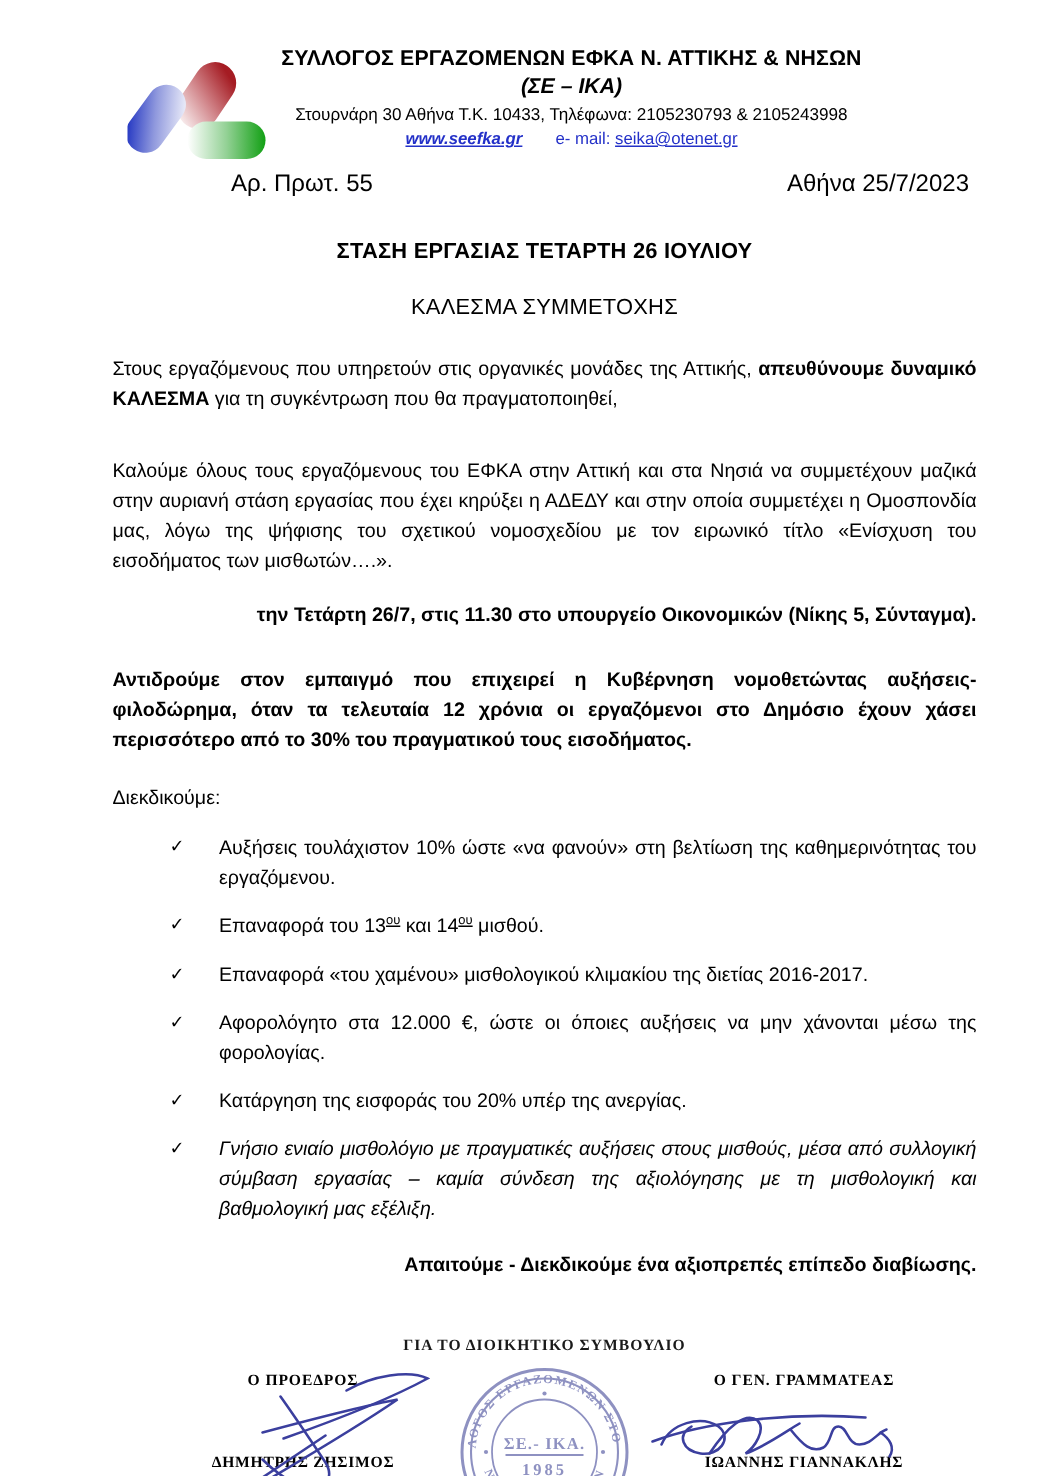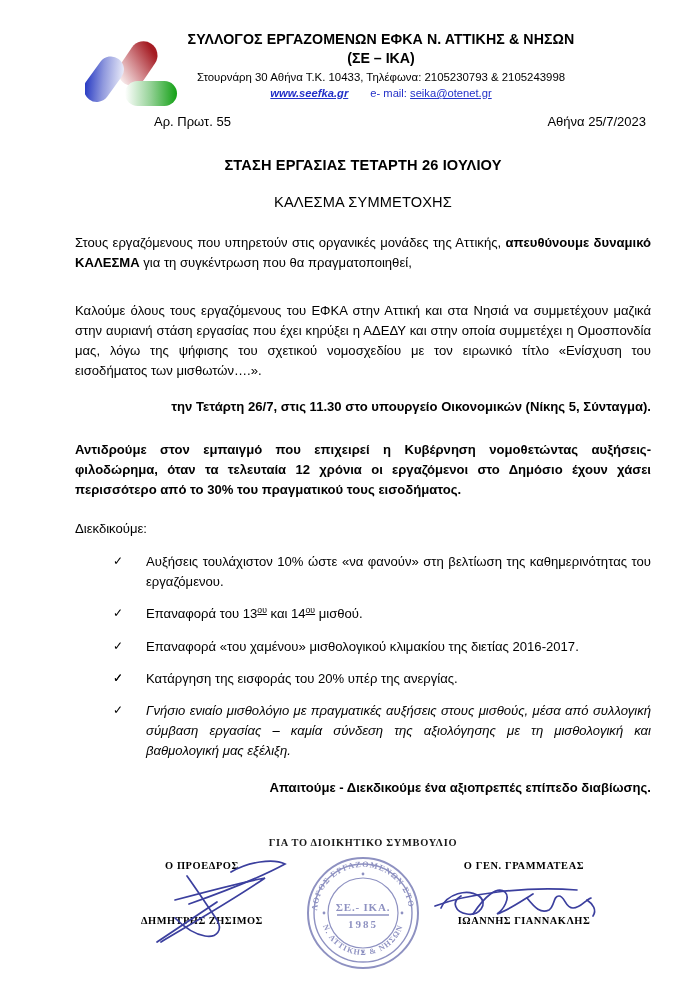--- a/index.html
+++ b/index.html
@@ -51,20 +51,21 @@
     line-height: 19px;
     letter-spacing: 0.1px;
     padding-left: 42px;
   }
   .org-subtitle {
     text-align: center;
     font-weight: bold;
     font-size: 14.2px;
     line-height: 19px;
     padding-left: 42px;
+    font-style: italic;
   }
   .org-address {
     text-align: center;
     font-size: 11.4px;
     line-height: 16px;
     padding-left: 42px;
     margin-top: 1px;
   }
   .org-contact {
     text-align: center;
@@ -83,21 +84,21 @@
   .org-email-label { color: #2330c8; }
   .org-email {
     color: #2330c8;
     text-decoration: underline;
   }
 
   .meta-row {
     display: flex;
     justify-content: space-between;
     align-items: baseline;
-    font-size: 13px;
+    font-size: 16px;
     padding: 6px 0 0 0;
     margin-left: 82px;
     margin-right: 2px;
     text-align: right;
   }
 
   
   .content {
     padding: 0 52px 0 58px;
     box-sizing: border-box;
@@ -194,21 +195,21 @@
     position: relative;
     margin-top: 12px;
     height: 100px;
   }
   .sig-col {
     position: absolute;
     width: 210px;
     text-align: center;
   }
   .sig-col.left  { left: 22px; }
-  .sig-col.right { right: 22px; }
+  .sig-col.right { right: 10px; }
   .sig-role {
     font-size: 10.4px;
     font-weight: bold;
     letter-spacing: 0.6px;
   }
   .sig-name {
     font-size: 10.4px;
     font-weight: bold;
     letter-spacing: 0.5px;
     margin-top: 44px;
@@ -307,20 +308,21 @@
       <li>
         <span class="tick">✓</span>
         <span class="li-text">Επαναφορά του 13<sup>ου</sup> και 14<sup>ου</sup> μισθού.</span>
       </li>
       <li>
         <span class="tick">✓</span>
         <span class="li-text">Επαναφορά «του χαμένου» μισθολογικού κλιμακίου της διετίας 2016-2017.</span>
       </li>
       <li>
         <span class="tick">✓</span>
+        <span class="li-text">Αφορολόγητο στα 12.000 €, ώστε οι όποιες αυξήσεις να μην χάνονται μέσω της φορολογίας.</span>
       </li>
       <li>
         <span class="tick">✓</span>
         <span class="li-text">Κατάργηση της εισφοράς του 20% υπέρ της ανεργίας.</span>
       </li>
       <li class="italic">
         <span class="tick">✓</span>
         <span class="li-text">Γνήσιο ενιαίο μισθολόγιο με πραγματικές αυξήσεις στους μισθούς, μέσα από συλλογική σύμβαση εργασίας – καμία σύνδεση της αξιολόγησης με τη μισθολογική και βαθμολογική μας εξέλιξη.</span>
       </li>
     </ul>

